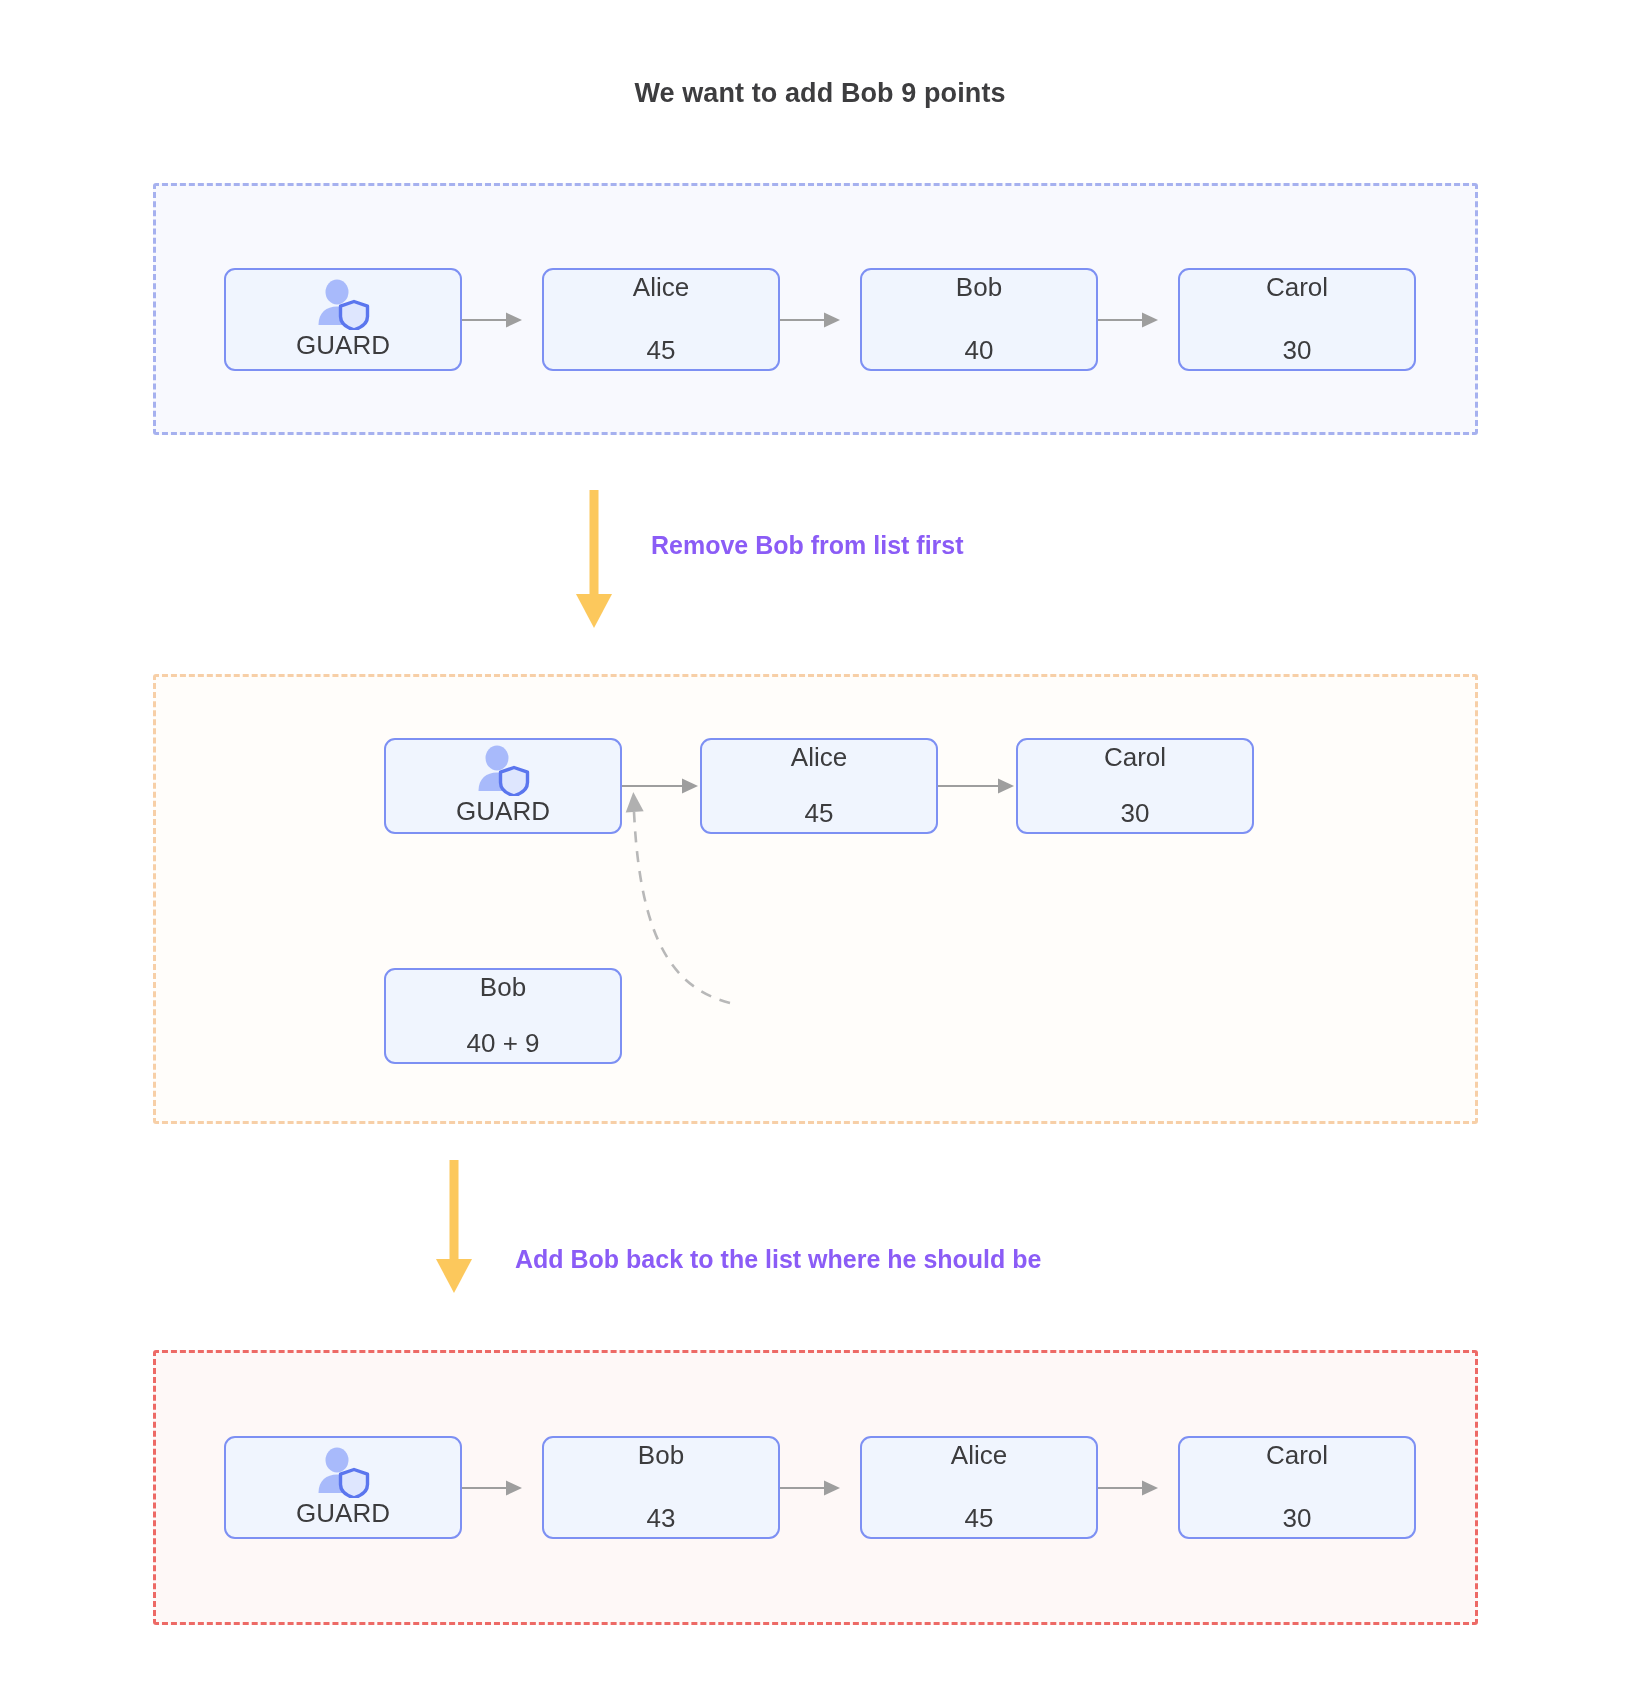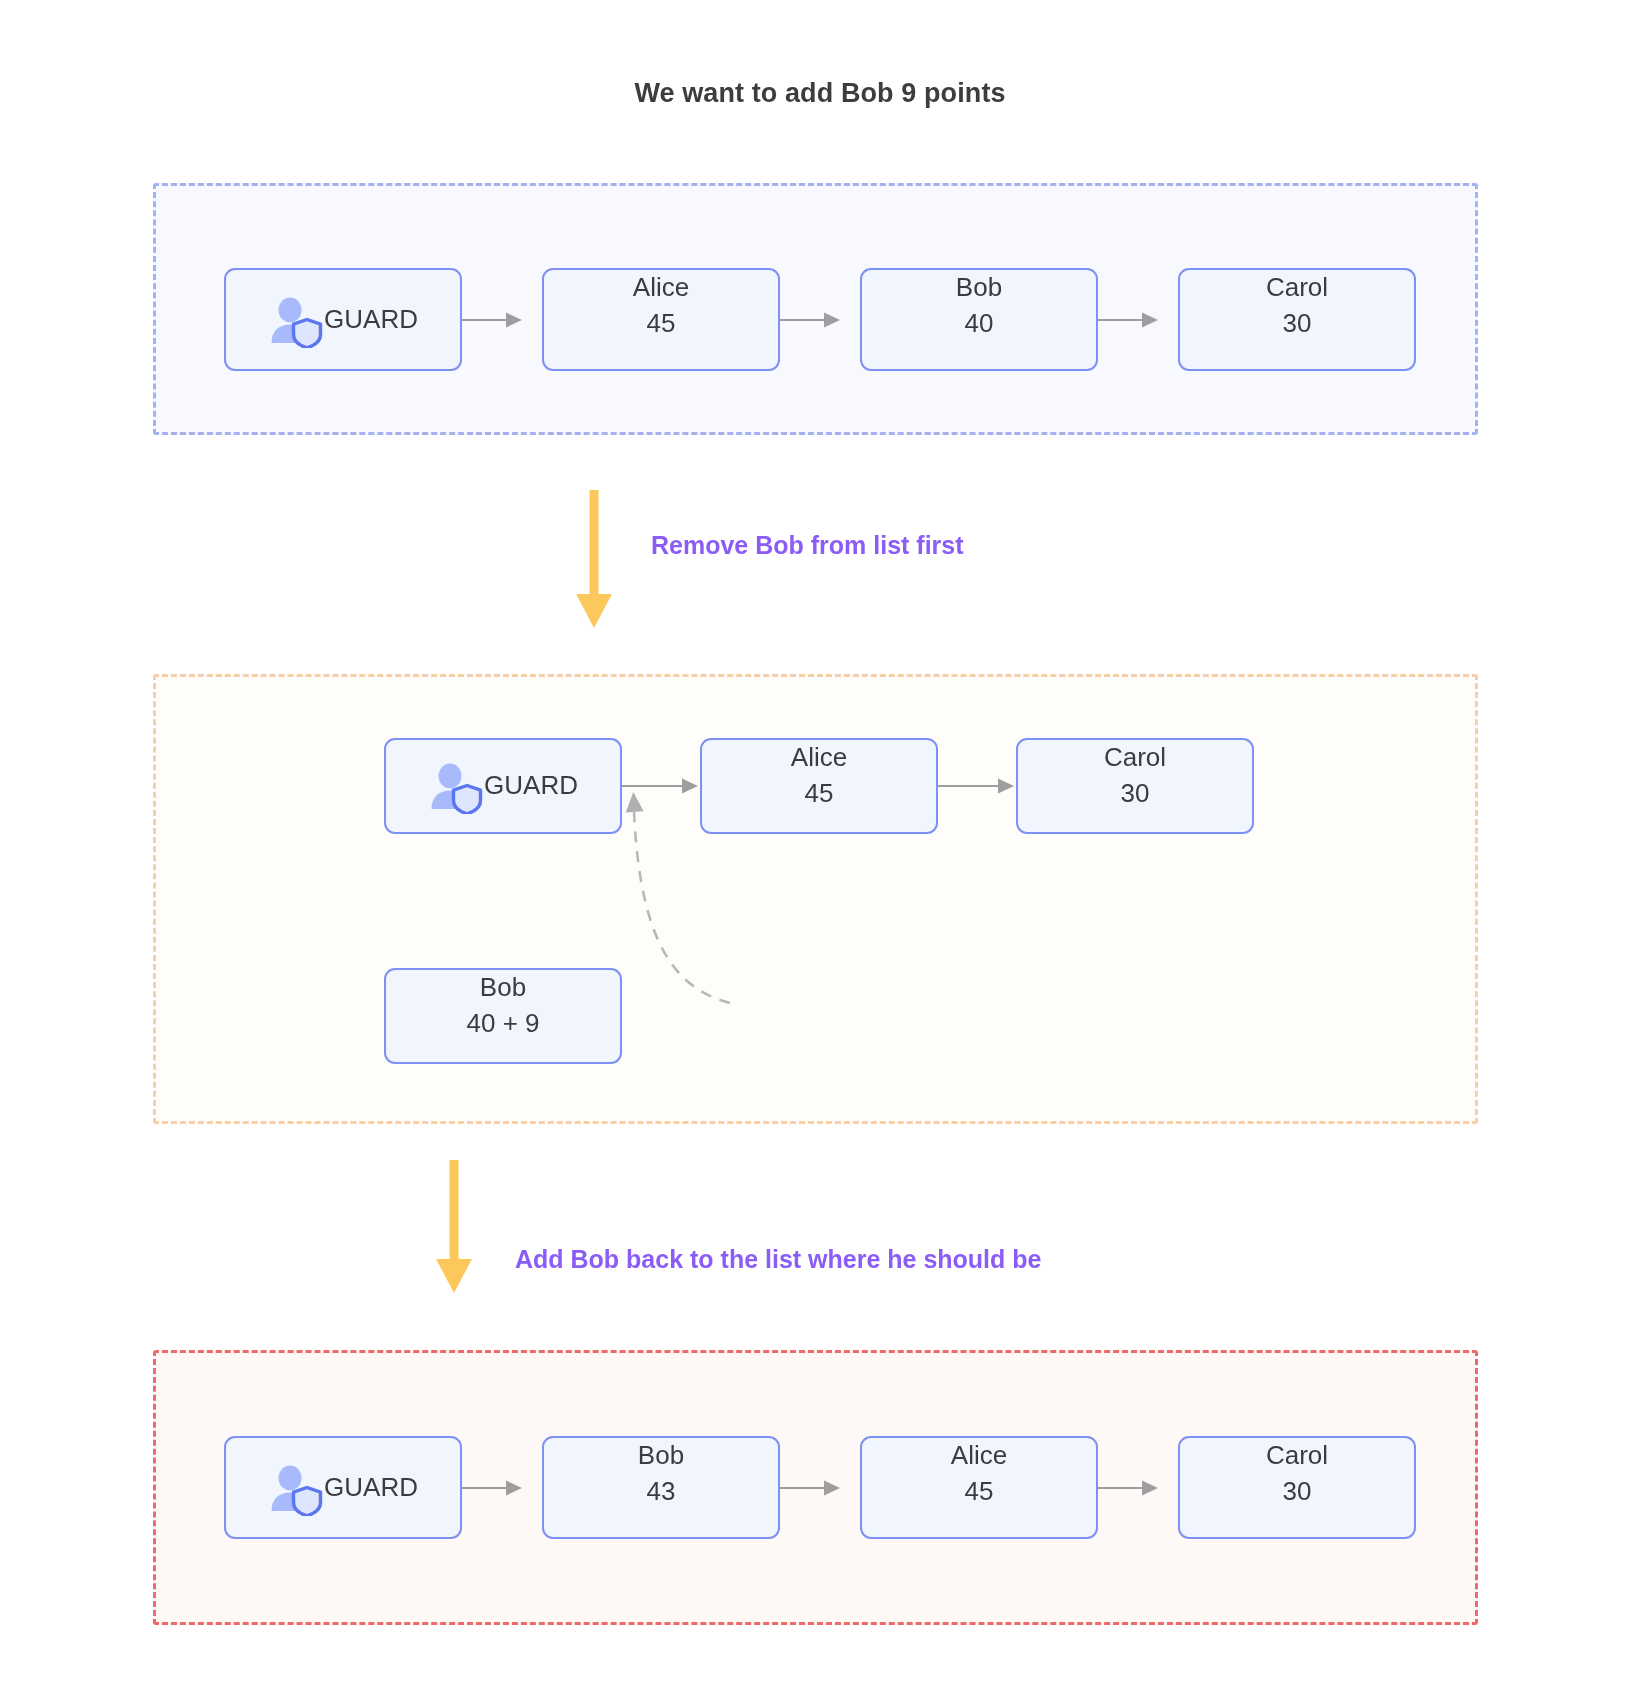--- a/index.html
+++ b/index.html
@@ -63,30 +63,30 @@
   
   .node {
     position: absolute;
     box-sizing: border-box;
     background: #f0f5fe;
     border: 2.5px solid #7d90f3;
     border-radius: 11px;
     display: flex;
     flex-direction: column;
     align-items: center;
-    justify-content: flex-start;
+    justify-content: space-between;
     font-size: 26px;
     color: #3c3c3e;
     line-height: 1.38;
   }
   .node .nm { display: block; }
   .node .val { display: block; }
 
   .node-guard {
-    flex-direction: row;
+    flex-direction: column;
     align-items: center;
     justify-content: center;
   }
   .guard-icon {
     width: 56px;
     height: 52px;
     flex: none;
     position: relative;
     top: 2px;
   }

